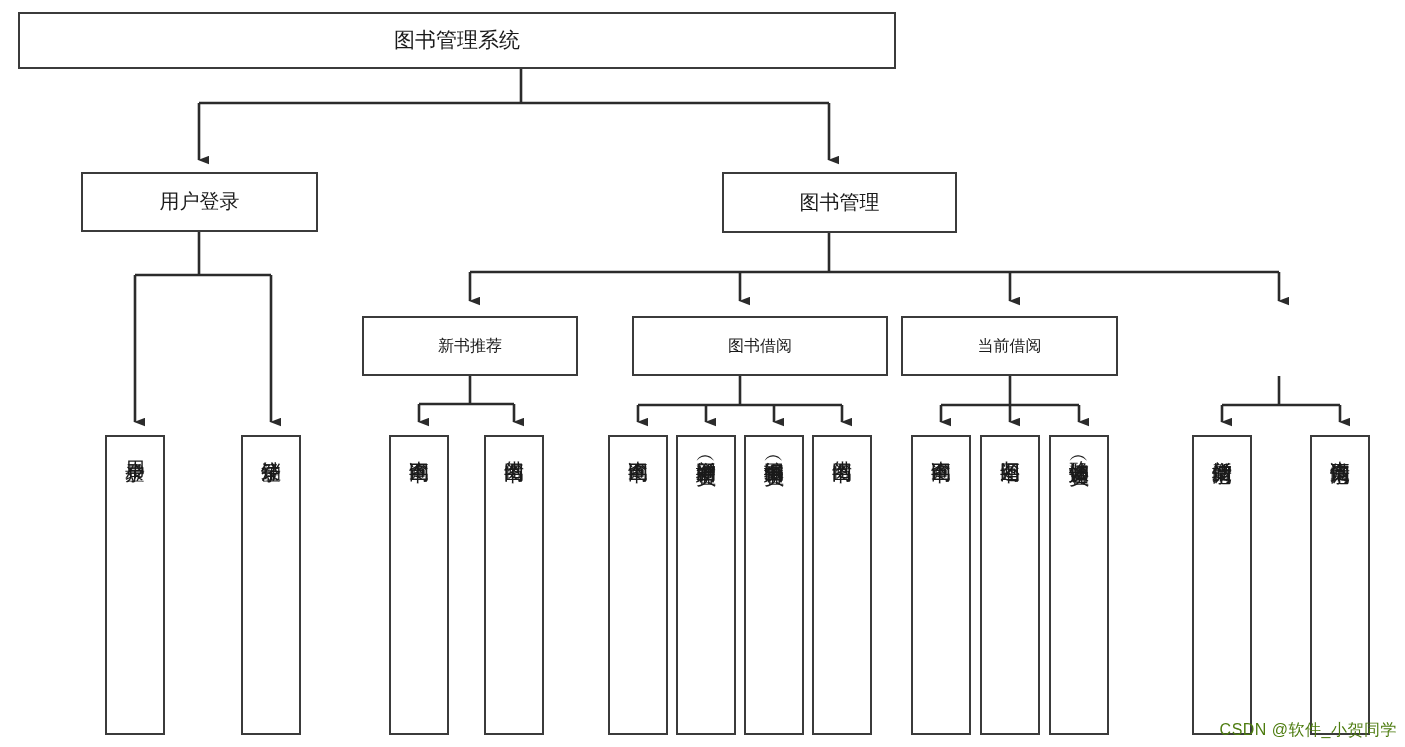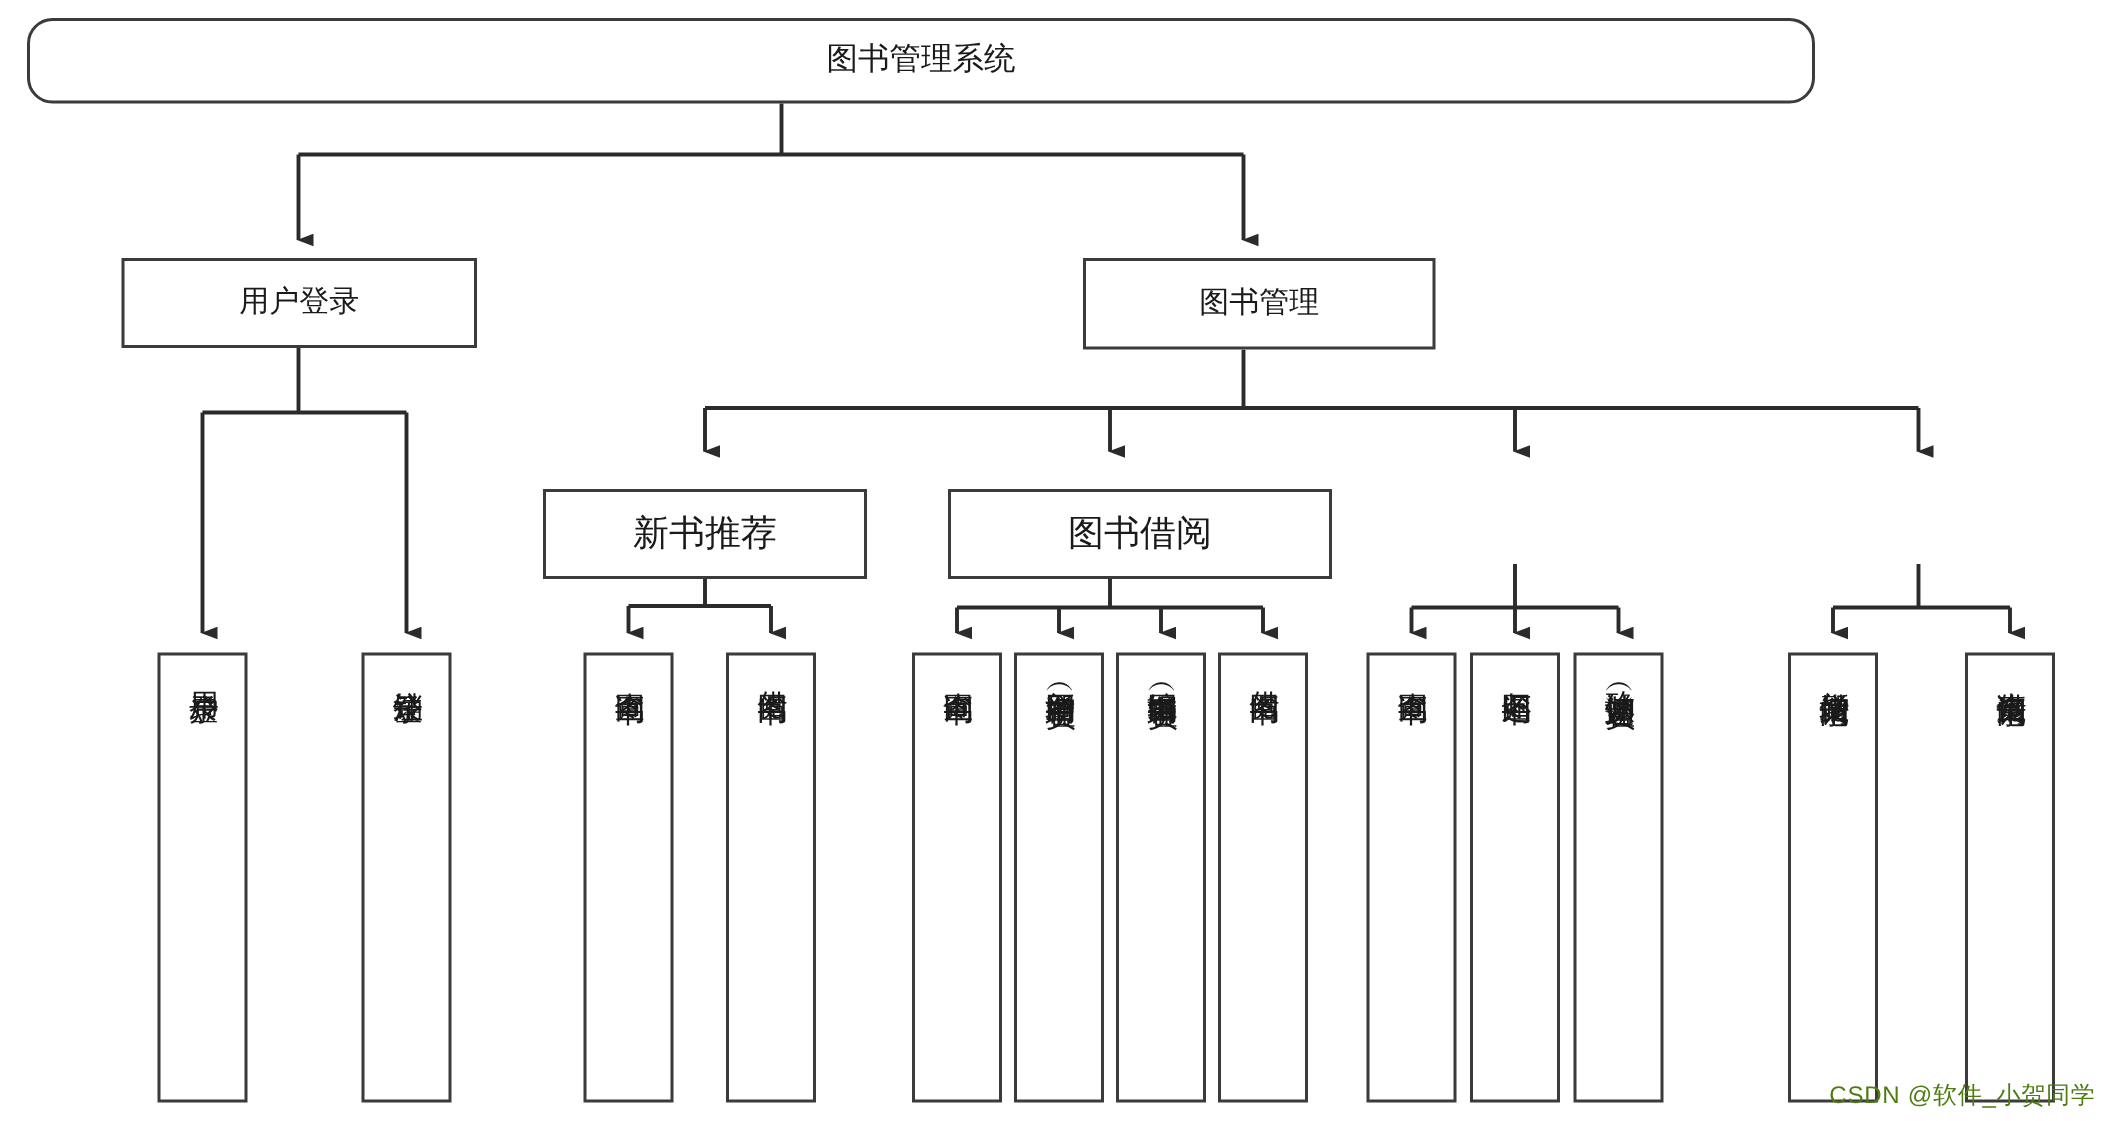--- a/index.html
+++ b/index.html
@@ -30,22 +30,21 @@
     color: #1a1a1a;
     line-height: 1.18;
   }
   .node-root {
     font-size: 21px;
   }
   .node-l2 {
     font-size: 20px;
   }
   .node-l3 {
-    font-size: 24px;
-    margin-top: 10px;
+    font-size: 16px;
   }
   .node-leaf {
     font-size: 20px;
     padding: 8px 0 8px 0;
     align-items: flex-start;
   }
   .vtext {
     writing-mode: vertical-rl;
     text-orientation: upright;
     letter-spacing: 1px;
@@ -118,36 +117,39 @@
       <path d="M1010,405 L1010,422" marker-end="url(#arrow)"></path>
       <path d="M1079,405 L1079,422" marker-end="url(#arrow)"></path>
 
       <path d="M1279,376 L1279,405"></path>
       <path d="M1222,405 L1340,405"></path>
       <path d="M1222,405 L1222,422" marker-end="url(#arrow)"></path>
       <path d="M1340,405 L1340,422" marker-end="url(#arrow)"></path>
     </g>
   </svg>
 
-  <div class="node node-root" style="left:18px; top:12px; width:1192px; height:57px;border-radius:17px;">
+  <div class="node node-root" style="left:18px; top:12px; width:878px; height:57px;">
     <span>图书管理系统</span>
   </div>
 
   <div class="node node-l2" style="left:81px; top:172px; width:237px; height:60px;">
     <span>用户登录</span>
   </div>
   <div class="node node-l2" style="left:711px; top:172px; width:235px; height:61px;margin-left:11px;">
     <span>图书管理</span>
   </div>
 
   <div class="node node-l3" style="left:362px; top:316px; width:216px; height:60px;">
     <span>新书推荐</span>
   </div>
   <div class="node node-l3" style="left:632px; top:316px; width:256px; height:60px;">
     <span>图书借阅</span>
+  </div>
+  <div class="node node-l3" style="left:901px; top:316px; width:217px; height:60px;">
+    <span>当前借阅</span>
   </div>
 
   <div class="node node-leaf" style="left:105px; top:435px; width:60px; height:300px;">
     <span class="vtext">用户登录</span>
   </div>
   <div class="node node-leaf" style="left:241px; top:435px; width:60px; height:300px;">
     <span class="vtext">注销登录</span>
   </div>
 
   <div class="node node-leaf" style="left:389px; top:435px; width:60px; height:300px;">

